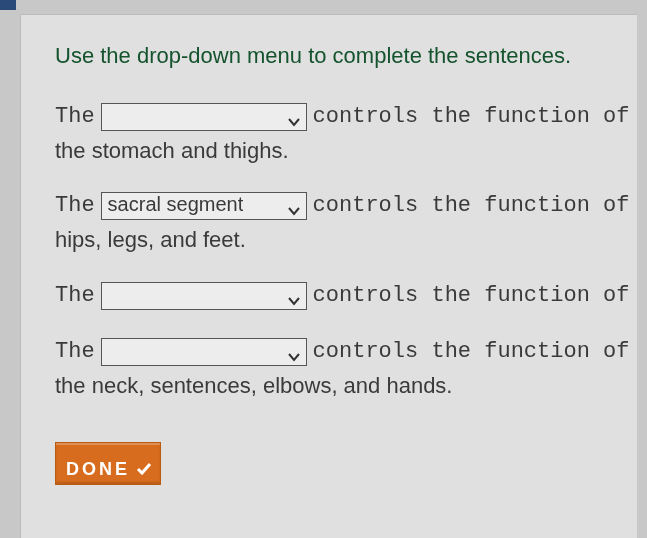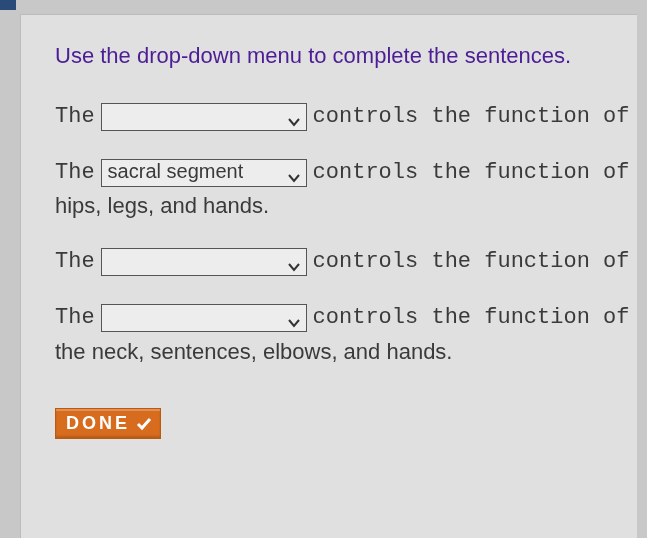--- a/index.html
+++ b/index.html
@@ -33,21 +33,21 @@
     right: 10px;
     bottom: 0;
     background: #e0e0e0;
     border-left: 1px solid #bcbcbc;
     border-top: 1px solid #bcbcbc;
     box-sizing: border-box;
     padding: 26px 30px 10px 34px;
   }
   .instructions {
     font-size: 22px;
-    color: #4c1d95;
+    color: #14532d;
     line-height: 1.35;
     margin-bottom: 30px;
   }
   .sentence-block {
     font-size: 22px;
     color: #3a3a3a;
     line-height: 1.45;
     margin-bottom: 24px;
   }
   .sentence-block .row1 {
@@ -96,21 +96,21 @@
     height: 10px;
   }
   .done-btn {
     display: inline-flex;
     align-items: center;
     background: #d86c1e;
     color: #fff;
     font-weight: bold;
     font-size: 18px;
     letter-spacing: 3px;
-    padding: 4px 8px 4px 10px;
+    padding: 16px 8px 4px 10px;
     border: 1px solid #b85a10;
     cursor: pointer;
     box-shadow: inset 0 2px 0 rgba(255,255,255,0.25), inset 0 -2px 2px rgba(0,0,0,0.15);
     margin-top: 16px;
   }
   .done-btn .check {
     margin-left: 6px;
     display: inline-flex;
   }
   .done-btn .check svg {
@@ -134,37 +134,38 @@
         <span class="dropdown">
           <span class="value"></span>
           <span class="chev">
             <svg viewBox="0 0 12 10">
                 <path d="M1 2 L6 8 L11 2" fill="none" stroke="#333" stroke-width="2"></path>
               </svg>
           </span>
         </span>
         <span class="post">controls the function of</span>
       </div>
+      <div class="post2">the stomach and thighs.</div>
     </div>
 
     
     <div class="sentence-block">
       <div class="row1">
         <span class="pre">The</span>
         <span class="dropdown">
           <span class="value">sacral segment</span>
           <span class="chev">
             <svg viewBox="0 0 12 10">
                 <path d="M1 2 L6 8 L11 2" fill="none" stroke="#333" stroke-width="2"></path>
               </svg>
           </span>
         </span>
         <span class="post">controls the function of</span>
       </div>
-      <div class="post2">hips, legs, and hands.</div>
+      <div class="post2">hips, legs, and feet.</div>
     </div>
 
     
     <div class="sentence-block">
       <div class="row1">
         <span class="pre">The</span>
         <span class="dropdown">
           <span class="value"></span>
           <span class="chev">
             <svg viewBox="0 0 12 10">

